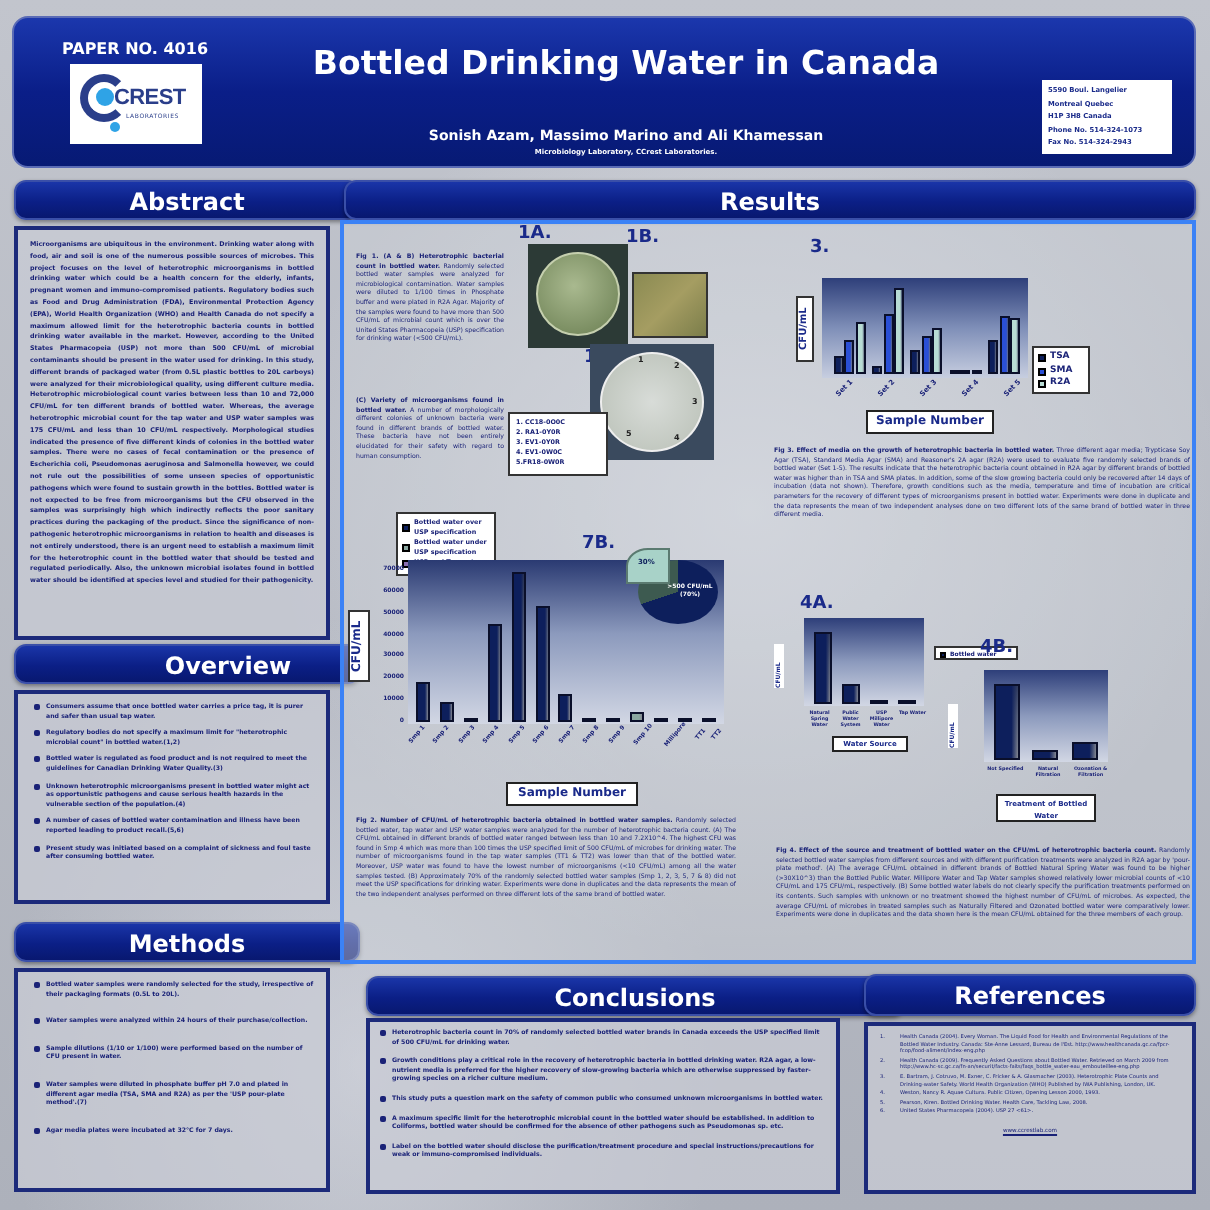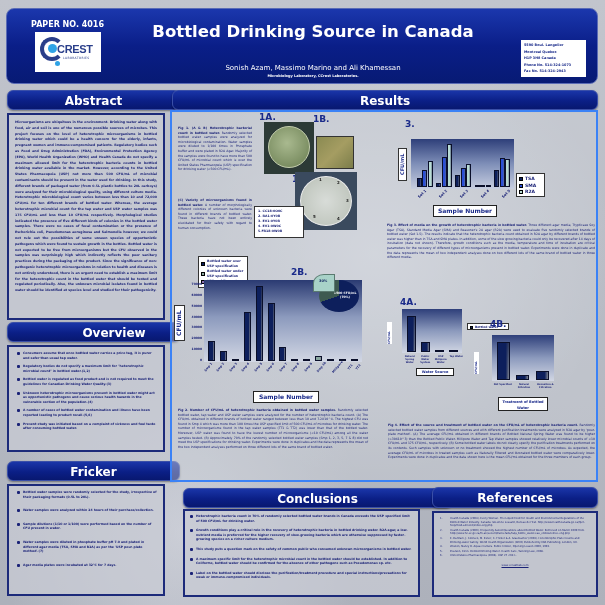--- a/index.html
+++ b/index.html
@@ -13,21 +13,21 @@
   .panel-body { background: rgba(200,203,212,0.75); border: 2px solid #1c2a7a; color: #1a2277; }
   .header { position: absolute; left: 6px; top: 8px; width: 592px; height: 76px; background: linear-gradient(180deg, #1b37ad 0%, #0a1e88 50%, #071a74 100%); border-radius: 8px; border: 1px solid #5a6bb5; }
   .paper-no { position: absolute; left: 24px; top: 11px; font-size: 8px; color: #fff; font-weight: bold; }
   .logo { position: absolute; left: 28px; top: 23px; width: 66px; height: 40px; background: #fff; }
   .logo .ring { position: absolute; left: 5px; top: 5px; width: 24px; height: 24px; border-radius: 50%; border: 4px solid #2a3e8a; border-right-color: transparent; }
   .logo .dot1 { position: absolute; left: 13px; top: 12px; width: 9px; height: 9px; border-radius: 50%; background: #2fa3e6; }
   .logo .dot2 { position: absolute; left: 20px; top: 29px; width: 5px; height: 5px; border-radius: 50%; background: #2fa3e6; }
   .logo .crest { position: absolute; left: 22px; top: 11px; font-size: 11px; font-weight: bold; color: #2a3e8a; letter-spacing: -0.3px; font-family: "Liberation Sans", sans-serif; }
   .logo .labs { position: absolute; left: 28px; top: 24px; font-size: 3px; color: #2a3e8a; letter-spacing: 0.3px; }
   .title { position: absolute; left: 96px; top: 13px; width: 420px; text-align: center; color: #fff; font-weight: bold; font-size: 16.5px; line-height: 20px; font-family: "DejaVu Sans", sans-serif; }
-  .authors { position: absolute; left: 96px; top: 55px; width: 420px; text-align: center; color: #fff; font-size: 7px; font-weight: normal; }
+  .authors { position: absolute; left: 96px; top: 55px; width: 420px; text-align: center; color: #fff; font-size: 7px; font-weight: bold; }
   .affil { position: absolute; left: 96px; top: 65px; width: 420px; text-align: center; color: #fff; font-size: 3.5px; font-weight: bold; }
   .contact { position: absolute; left: 514px; top: 31px; width: 65px; height: 37px; background: #fff; padding: 2px 3px; }
   .contact div { font-size: 3.4px; color: #1a2b8a; font-weight: bold; line-height: 6.5px; white-space: nowrap; }
 
   .col-left-head { position: absolute; left: 7px; height: 20px; width: 173px; font-size: 12px; line-height: 20px; }
   .abstract-body { position: absolute; left: 7px; top: 113px; width: 158px; height: 207px; padding: 5px 6px; font-size: 3.2px; line-height: 5.8px; text-align: justify; font-weight: bold; }
   .bullets-body { position: absolute; left: 7px; width: 158px; padding: 4px 6px 4px 8px; }
   .bullet { display: flex; gap: 3px; margin-bottom: 4px; font-size: 3.1px; line-height: 4.6px; font-weight: bold; color: #1a2277; }
   .bullet .dot { flex: none; width: 3px; height: 3px; background: #1a2277; border-radius: 1px; margin-top: 1px; }
 
@@ -58,21 +58,21 @@
 <div class="header">
   <div class="paper-no">PAPER NO. 4016</div>
   <div class="logo">
     <div class="ring"></div>
     <div class="dot1"></div>
     <div class="dot2"></div>
     <div class="crest">CREST</div>
     <div class="labs">LABORATORIES</div>
   </div>
   <div class="title">
-    <div>Bottled Drinking Source in Canada</div>
+    <div>Bottled Drinking Water in Canada</div>
   </div>
   <div class="authors">Sonish Azam, Massimo Marino and Ali Khamessan</div>
   <div class="affil">Microbiology Laboratory, CCrest Laboratories.</div>
   <div class="contact">
     <div>5590 Boul. Langelier</div>
     <div>Montreal Quebec</div>
     <div>H1P 3H8 Canada</div>
     <div>Phone No. 514-324-1073</div>
     <div>Fax No. 514-324-2943</div>
   </div>
@@ -102,21 +102,21 @@
   <div class="bullet">
       <span class="dot"></span>
       <span>A number of cases of bottled water contamination and illness have been reported leading to product recall.(5,6)</span>
     </div>
   <div class="bullet">
       <span class="dot"></span>
       <span>Present study was initiated based on a complaint of sickness and foul taste after consuming bottled water.</span>
     </div>
 </div>
 
-<div class="panel-head col-left-head" style="top:461px;">Fricker</div>
+<div class="panel-head col-left-head" style="top:461px;">Methods</div>
 <div class="panel-body bullets-body" style="top:484px; height:112px;">
   <div class="bullet" style="margin-bottom:9px;">
       <span class="dot"></span>
       <span>Bottled water samples were randomly selected for the study, irrespective of their packaging formats (0.5L to 20L).</span>
     </div>
   <div class="bullet" style="margin-bottom:9px;">
       <span class="dot"></span>
       <span>Water samples were analyzed within 24 hours of their purchase/collection.</span>
     </div>
   <div class="bullet" style="margin-bottom:9px;">
@@ -281,21 +281,21 @@
       <span style="transform: rotate(-50deg); white-space: nowrap;">Smp 7</span>
       <span style="transform: rotate(-50deg); white-space: nowrap;">Smp 8</span>
       <span style="transform: rotate(-50deg); white-space: nowrap;">Smp 9</span>
       <span style="transform: rotate(-50deg); white-space: nowrap;">Smp 10</span>
       <span style="transform: rotate(-50deg); white-space: nowrap;">Millipore</span>
       <span style="transform: rotate(-50deg); white-space: nowrap;">TT1</span>
       <span style="transform: rotate(-50deg); white-space: nowrap;">TT2</span>
     </div>
   <div class="axis-box" style="left:81px; top:279px; width:66px; height:12px; line-height:10px;">Sample Number</div>
 
-  <div class="fig-label" style="left:119px; top:155px;">2B.</div>
+  <div class="fig-label" style="left:119px; top:155px;">7B.</div>
   <div style="position:absolute; left:141px; top:162px; width:48px; height:40px;">
     <div style="position:absolute; left:6px; top:6px; width:40px; height:32px; border-radius:50%; background:conic-gradient(#0d1f5c 0 252deg, #3d5a50 252deg 360deg);"></div>
     <div style="position:absolute; left:0px; top:0px; width:22px; height:18px; border-radius:50% 0 0 0; background:#a8d2c8; border:1px solid #5a7a70;"></div>
     <span style="position:absolute; left:6px; top:5px; font-size:3.5px; color:#0d1f5c; font-weight:bold;">30%</span>
     <span style="position:absolute; left:20px; top:17px; width:24px; font-size:3px; color:#fff; font-weight:bold; text-align:center;">&gt;500 CFU/mL (70%)</span>
   </div>
 
   <div class="fig-text" style="left:6px; top:296px; width:190px;">
     <b>Fig 2. Number of CFU/mL of heterotrophic bacteria obtained in bottled water samples.</b>
     <span>Randomly selected bottled water, tap water and USP water samples were analyzed for the number of heterotrophic bacteria count. (A) The CFU/mL obtained in different brands of bottled water ranged between less than 10 and 7.2X10^4. The highest CFU was found in Smp 4 which was more than 100 times the USP specified limit of 500 CFU/mL of microbes for drinking water. The number of microorganisms found in the tap water samples (TT1 &amp; TT2) was lower than that of the bottled water. Moreover, USP water was found to have the lowest number of microorganisms (&lt;10 CFU/mL) among all the water samples tested. (B) Approximately 70% of the randomly selected bottled water samples (Smp 1, 2, 3, 5, 7 &amp; 8) did not meet the USP specifications for drinking water. Experiments were done in duplicates and the data represents the mean of the two independent analyses performed on three different lots of the same brand of bottled water.</span>

